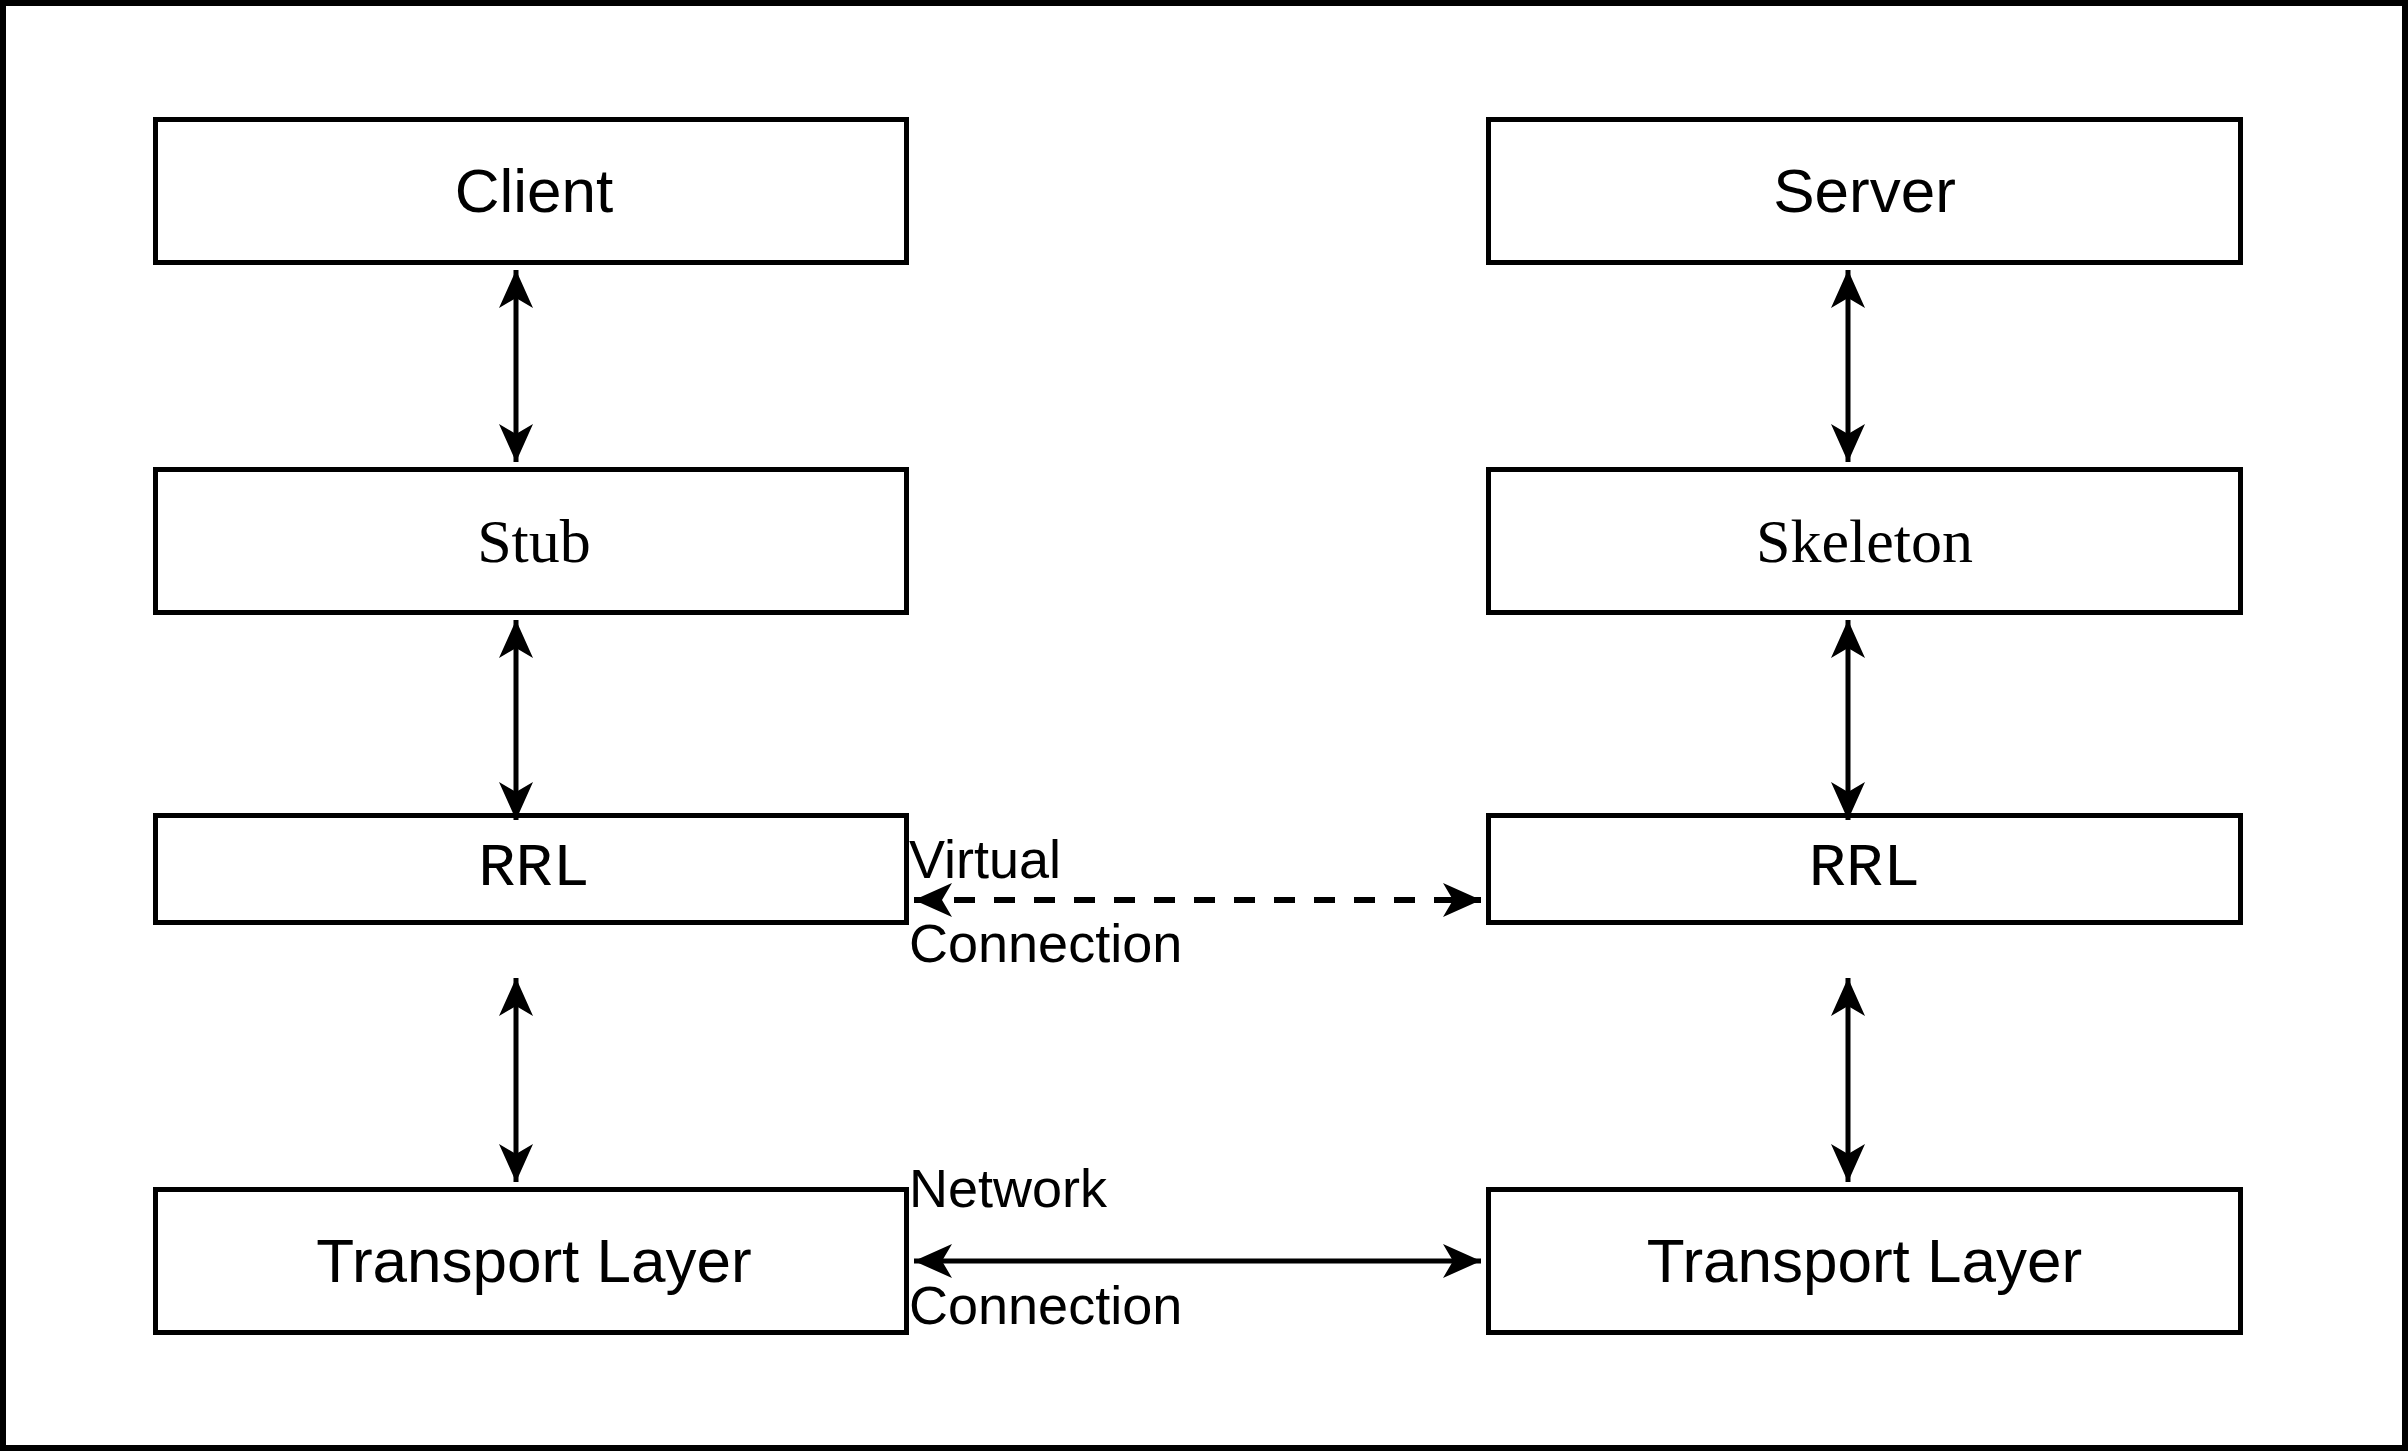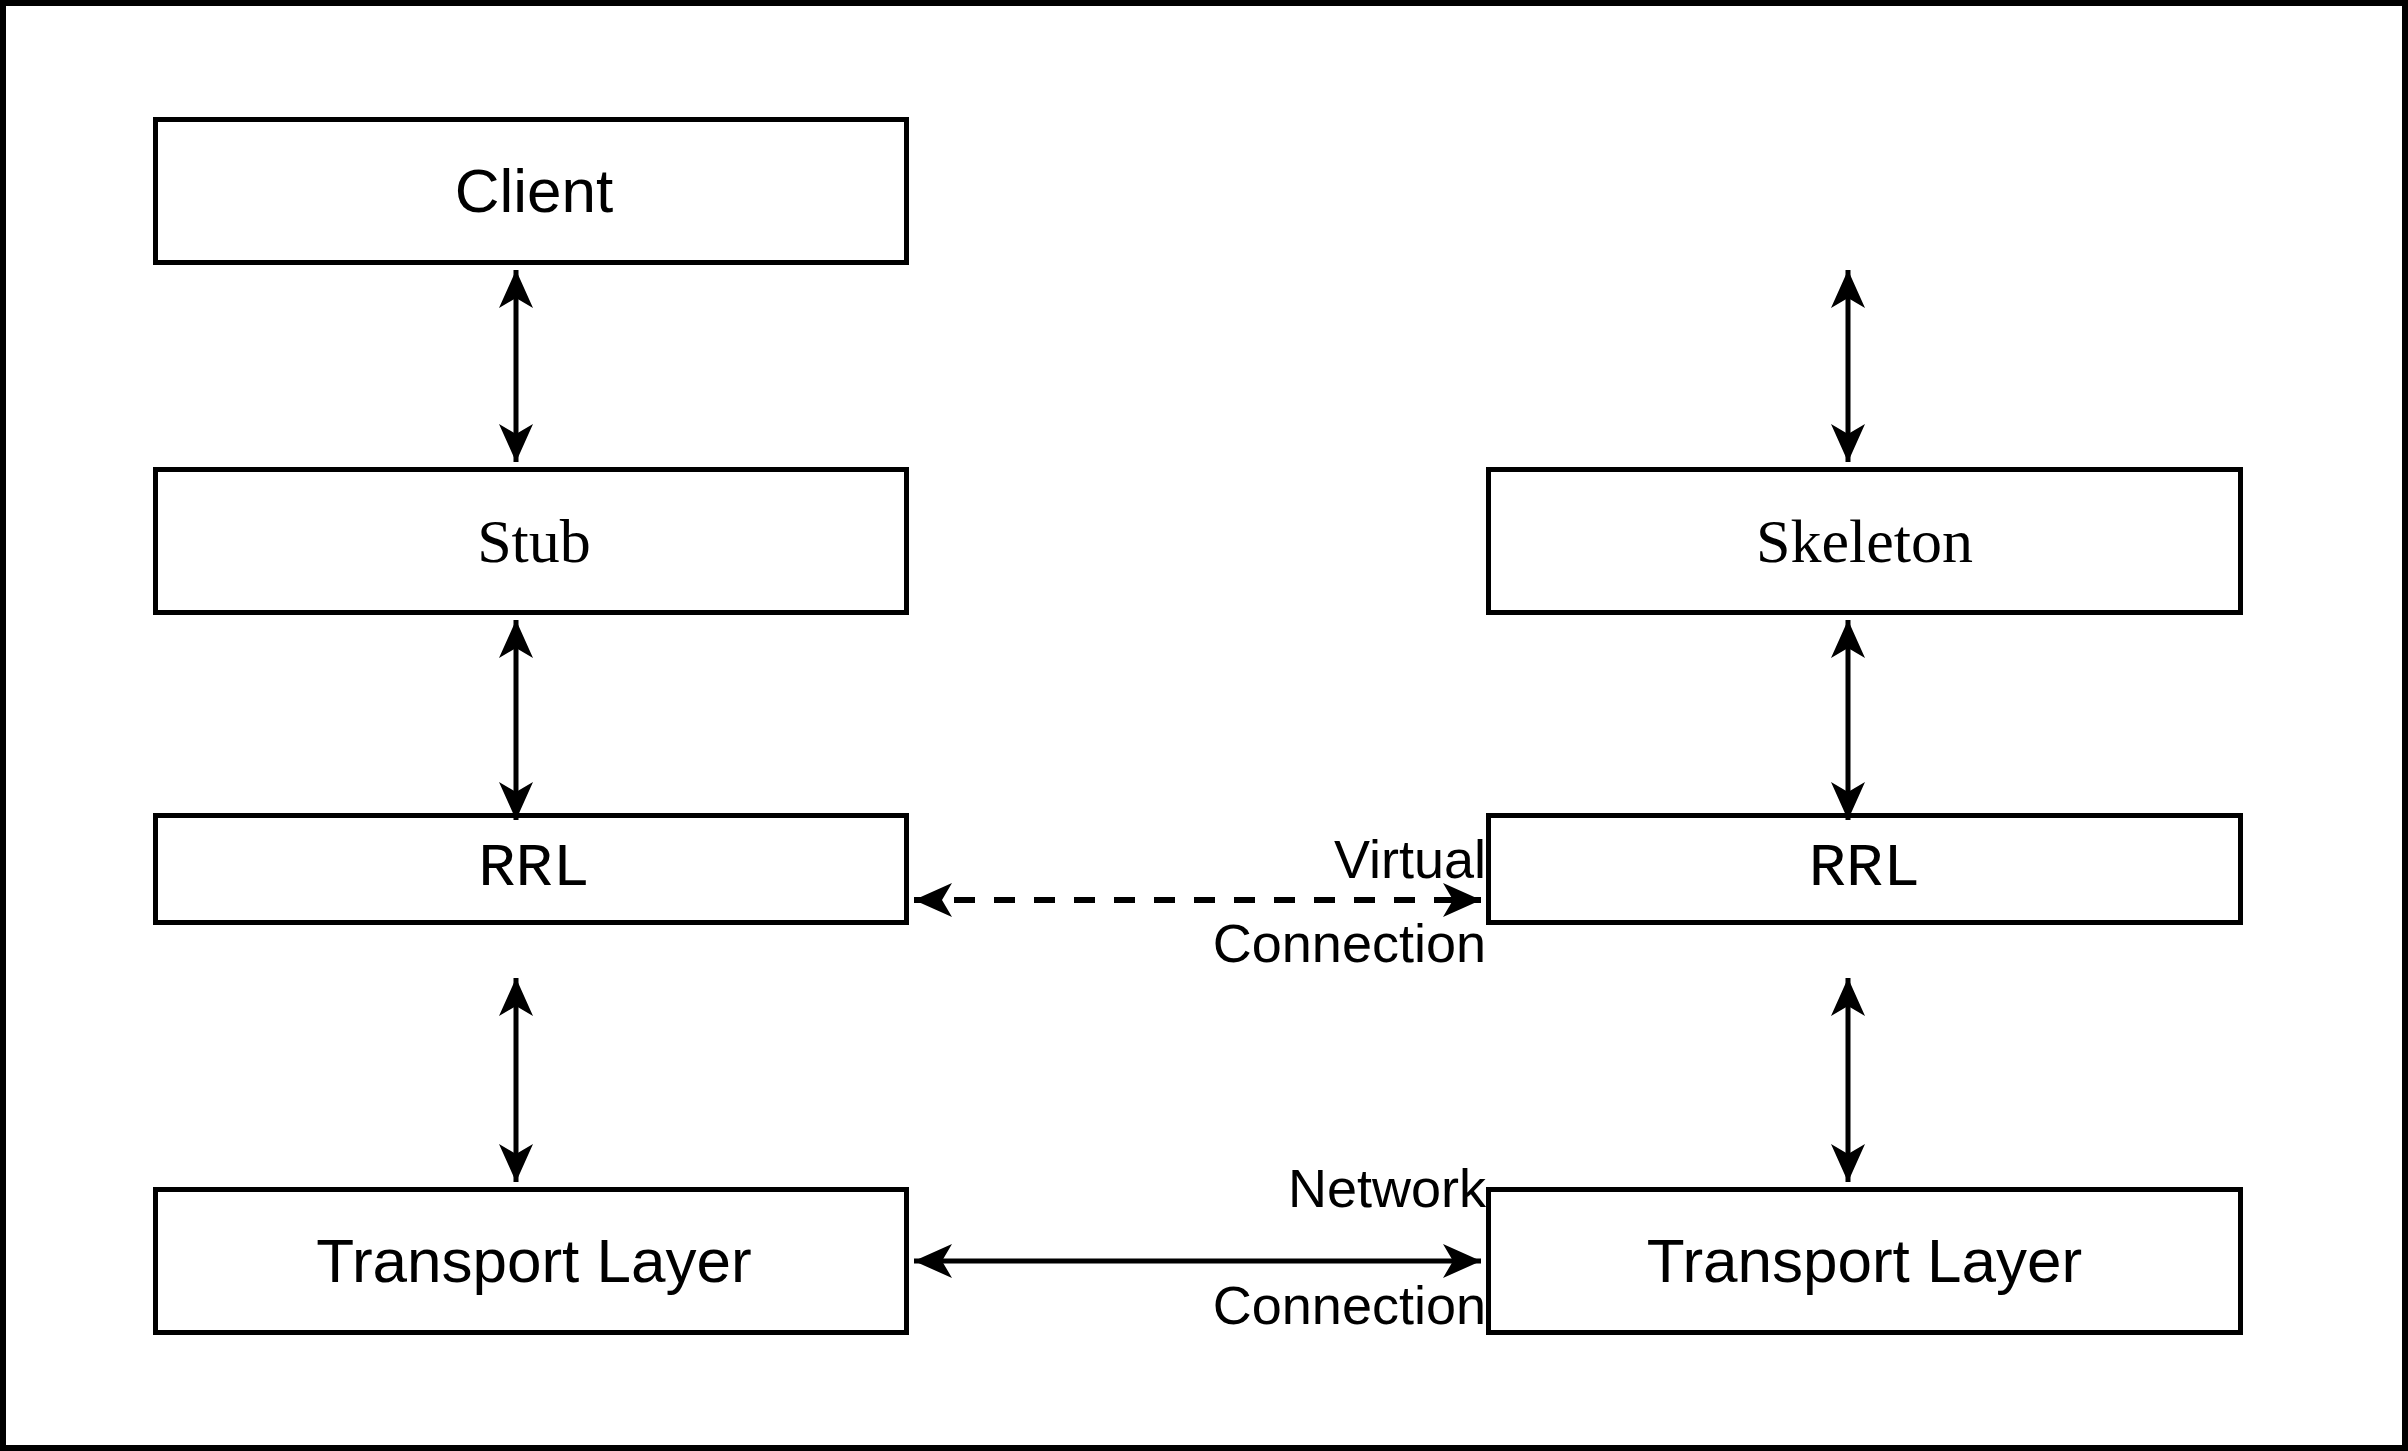--- a/index.html
+++ b/index.html
@@ -43,21 +43,21 @@
     left: 0; top: 0;
     width: 2408px;
     height: 1451px;
     pointer-events: none;
   }
 
   .conn-label {
     position: absolute;
     left: 909px;
     width: 577px;
-    text-align: right;
+    text-align: left;
     font-size: 54px;
     line-height: 1;
     color: #000000;
   }
   .vc-1 { top: 832px; }
   .vc-2 { top: 916px; }
   .nc-1 { top: 1155px; margin-top: 6px; }
   .nc-2 { top: 1278px; }
 </style>
 </head>
@@ -73,20 +73,23 @@
   <div class="node col-left row-2">
     <span>Stub</span>
   </div>
   <div class="node col-left row-3">
     <span>RRL</span>
   </div>
   <div class="node col-left row-4">
     <span>Transport Layer</span>
   </div>
 
+  <div class="node col-right row-1">
+    <span>Server</span>
+  </div>
   <div class="node col-right row-2">
     <span>Skeleton</span>
   </div>
   <div class="node col-right row-3">
     <span>RRL</span>
   </div>
   <div class="node col-right row-4">
     <span>Transport Layer</span>
   </div>
 

